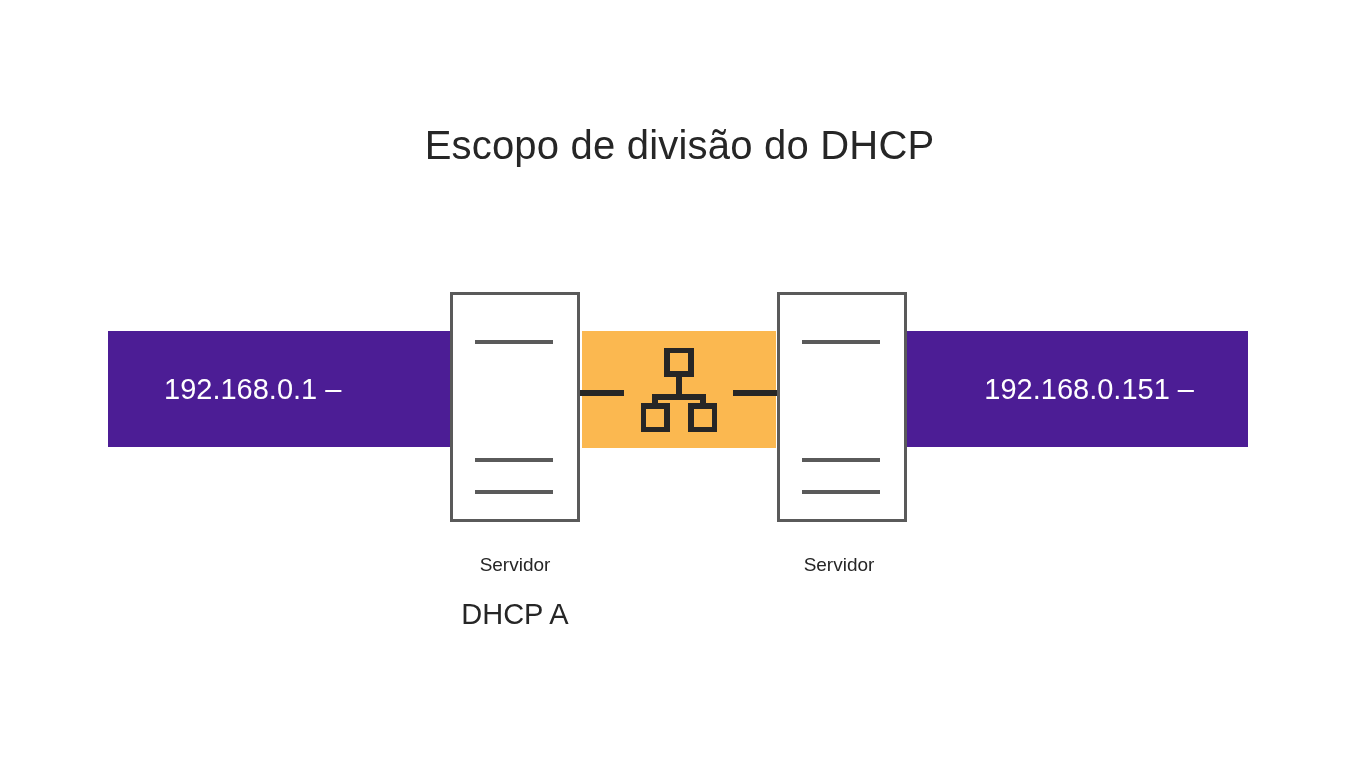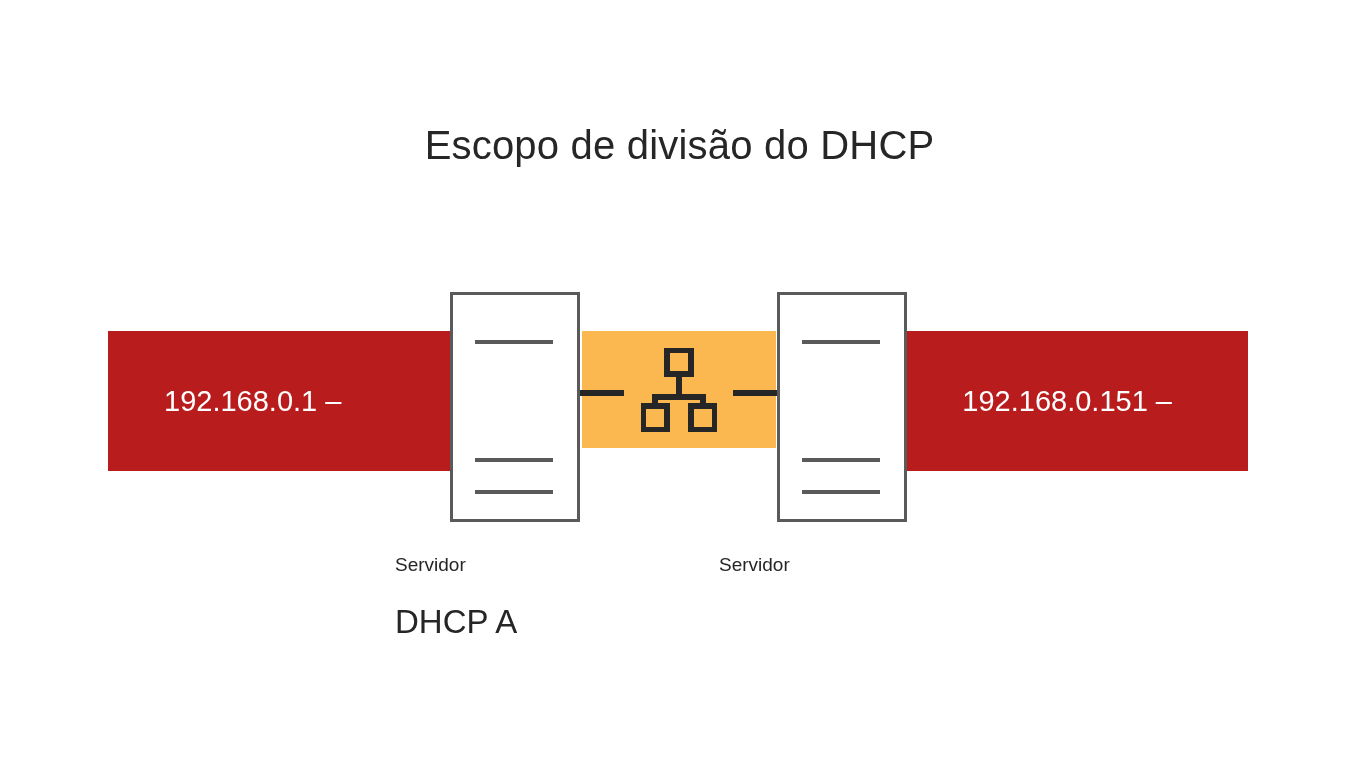--- a/index.html
+++ b/index.html
@@ -32,38 +32,38 @@
     font-weight: 400;
     letter-spacing: 0.2px;
     color: #262626;
     white-space: nowrap;
   }
 
   
   .range-bar {
     position: absolute;
     top: 331px;
-    height: 140px;
-    background: #b91c1c;
+    height: 116px;
+    background: #4c1d95;
     box-sizing: border-box;
   }
   .range-bar.left  { left: 108px;  width: 390px; }
   .range-bar.right { left: 858px;  width: 390px; }
 
   .range-text {
     position: absolute;
     top: 50%;
     transform: translateY(-50%);
     color: #ffffff;
     font-size: 29px;
     line-height: 41px;
     white-space: nowrap;
   }
   .range-bar.left  .range-text { left: 56px; }
-  .range-bar.right .range-text { right: 76px; text-align: right; }
+  .range-bar.right .range-text { right: 54px; text-align: right; }
 
   
   .network-panel {
     position: absolute;
     left: 582px;
     top: 331px;
     width: 194px;
     height: 117px;
     background: #fbb850;
   }
@@ -107,34 +107,35 @@
     background: #5a5a5a;
   }
   .server-line.l1 { top: 45px; }
   .server-line.l2 { top: 163px; }
   .server-line.l3 { top: 195px; }
 
   
   .server-caption {
     position: absolute;
     width: 240px;
+    text-align: center;
   }
   .server-caption.left  { left: 395px; top: 552px; }
   .server-caption.right { left: 719px; top: 552px; }
 
   .caption-small {
     font-size: 19px;
     line-height: 26px;
     color: #262626;
   }
   .caption-large {
-    font-size: 33px;
+    font-size: 29px;
     line-height: 40px;
     color: #262626;
-    margin-top: 24px;
+    margin-top: 16px;
   }
 </style>
 </head>
 <body>
 
 <div class="slide">
 
   <div class="slide-title">Escopo de divisão do DHCP</div>
 
   <div class="range-bar left">

